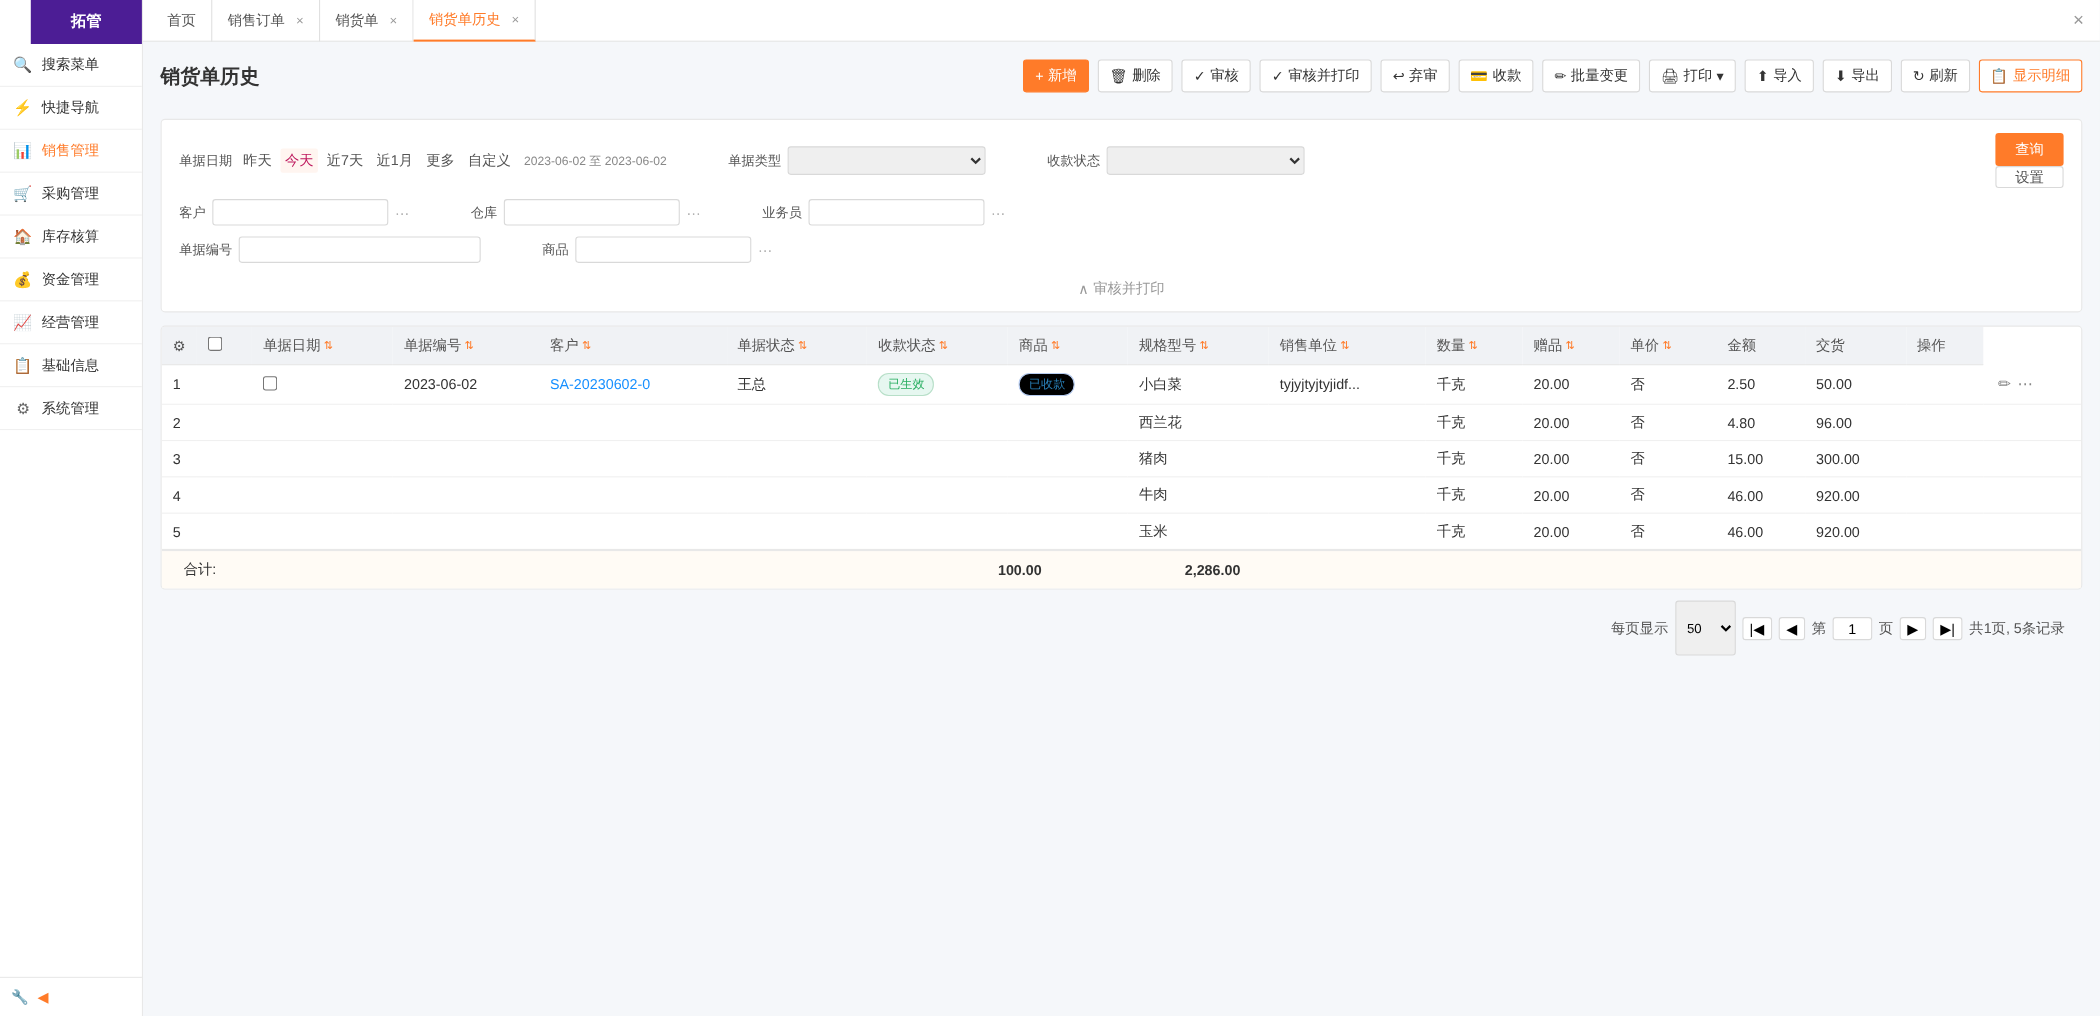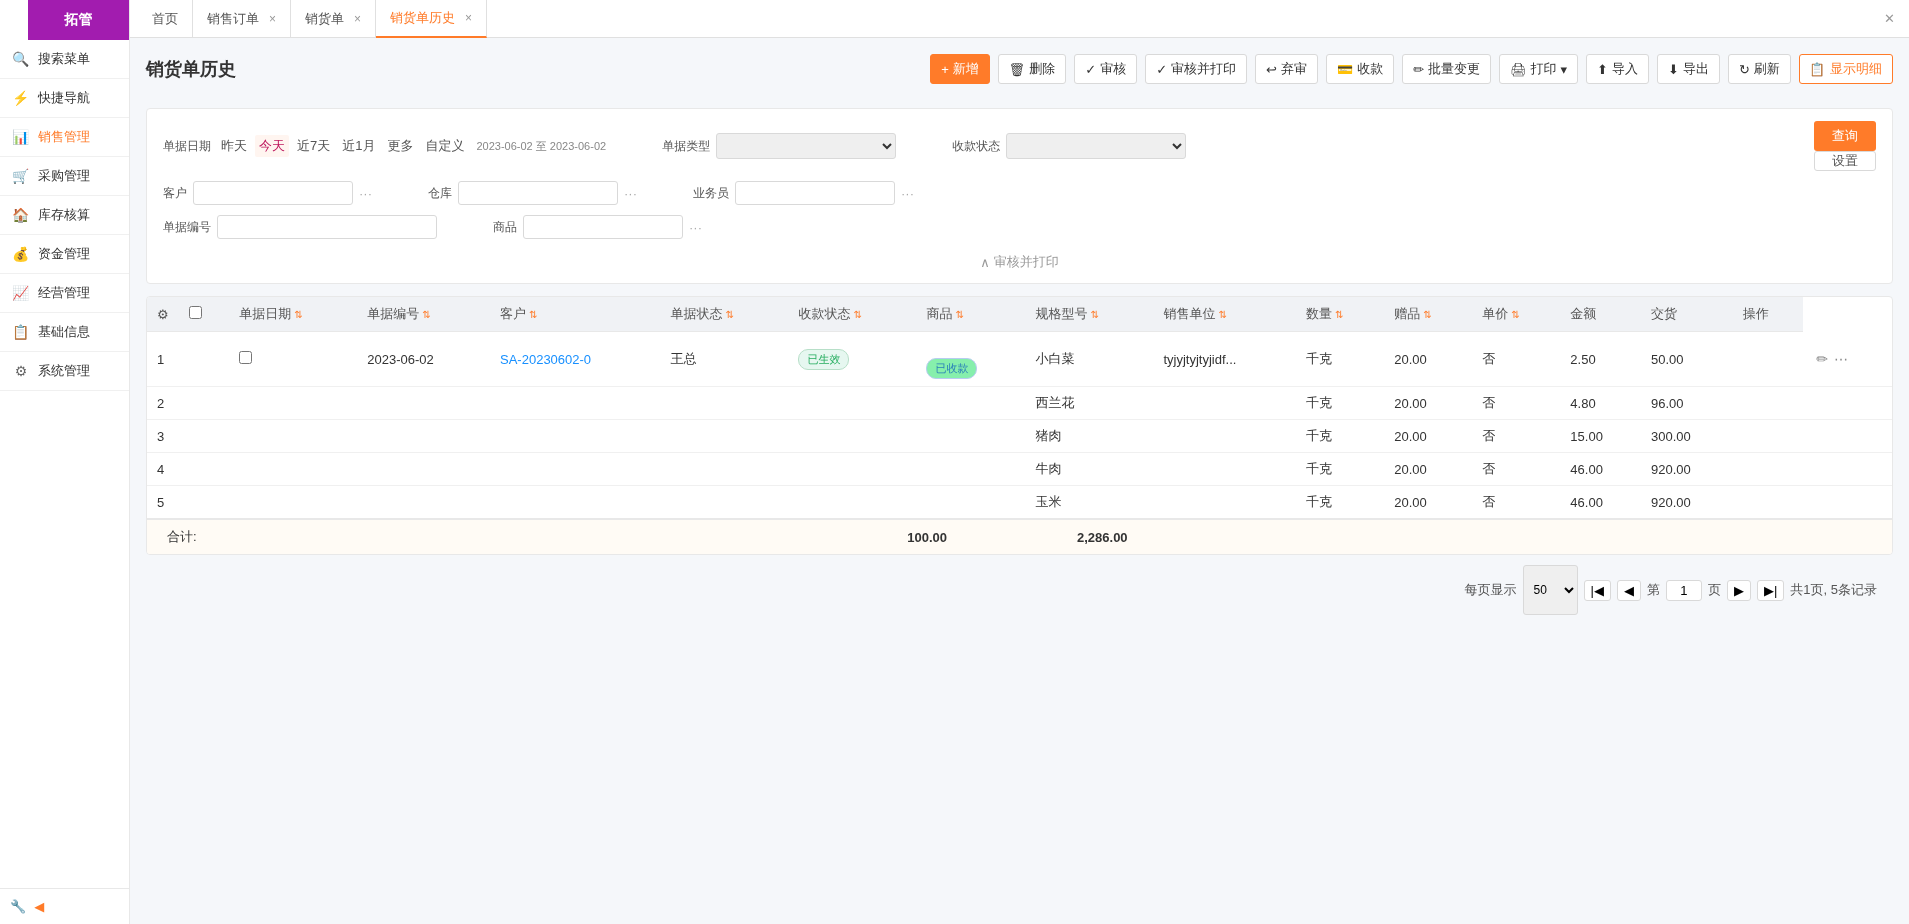--- a/index.html
+++ b/index.html
@@ -9,21 +9,21 @@
     .sidebar {
       width: 130px;
       background: #fff;
       border-right: 1px solid #e8e8e8;
       display: flex;
       flex-direction: column;
       flex-shrink: 0;
     }
     .sidebar-logo {
       height: 40px;
-      background: #a21caf;
+      background: #4c1d95;
       display: flex;
       align-items: center;
       justify-content: center;
       color: #fff;
       font-size: 14px;
       font-weight: bold;
       margin-left: 28px;
     }
     .sidebar-item {
       display: flex;
@@ -193,21 +193,21 @@
     .sort-icon { color: #bbb; font-size: 10px; }
     .sort-icon.active { color: #ff7b29; }
 
     .badge {
       display: inline-block;
       padding: 2px 8px;
       border-radius: 10px;
       font-size: 11px;
     }
     .badge-green { background: #e6f7f0; color: #27ae60; border: 1px solid #b7dfc8; }
-    .badge-blue { background: #86efac; color: #2980b9; border: 1px solid #b7ccf0; margin-top: 19px; }
+    .badge-blue { background: #000000; color: #2980b9; border: 1px solid #b7ccf0; }
 
     .link-text { color: #1890ff; cursor: pointer; text-decoration: none; }
 
     .action-icon { cursor: pointer; color: #888; font-size: 14px; margin: 0 3px; }
 
     
     .query-btn {
       background: #ff7b29;
       color: #fff;
       border: none;

